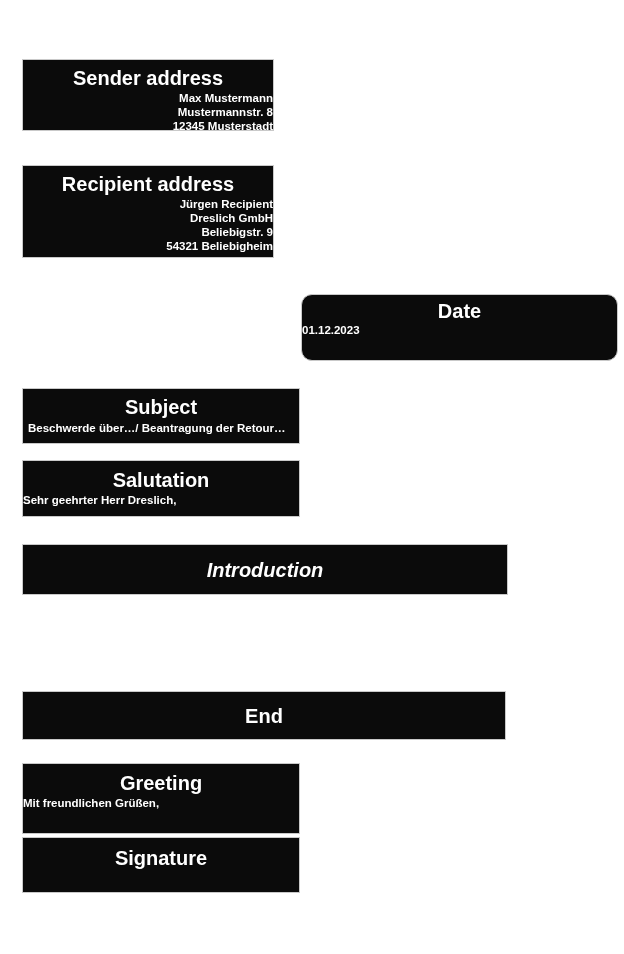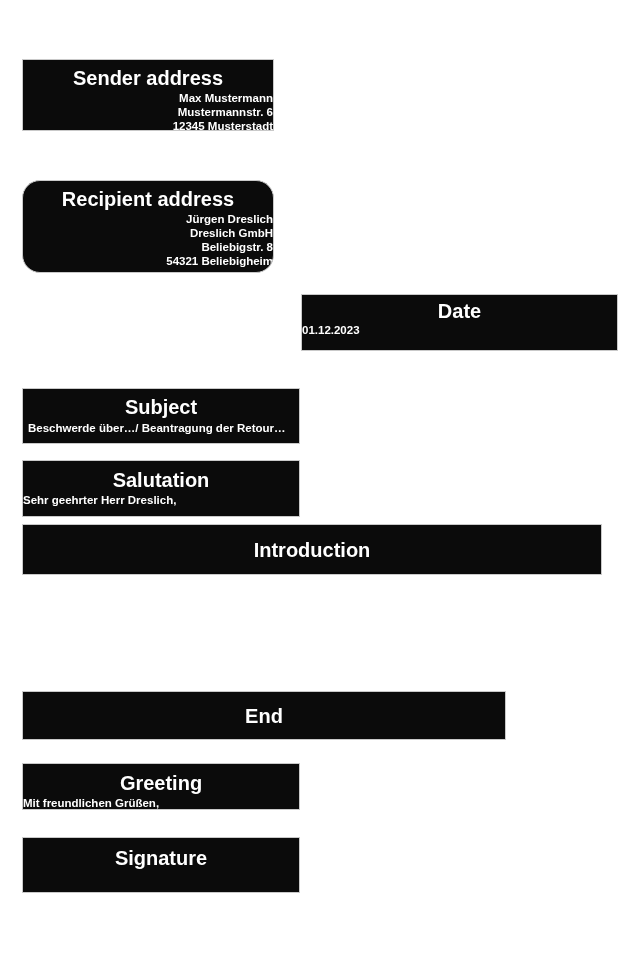--- a/index.html
+++ b/index.html
@@ -41,60 +41,60 @@
     white-space: nowrap;
     text-align: right;
   }
   .align-left   { text-align: left; }
   .align-center { text-align: left; }
 
   
   #sender-box       { left: 22px;  top: 59px;  width: 252px; height: 72px; padding-top: 6px; }
   #sender-box .box-lines    { padding-left: 7px; margin-top: 1px; }
 
-  #recipient-box    { left: 22px;  top: 180px; width: 252px; height: 93px; padding-top: 6px; border-radius: 18px; }
+  #recipient-box    { left: 22px;  top: 165px; width: 252px; height: 93px; padding-top: 6px; }
   #recipient-box .box-lines { padding-left: 7px; margin-top: 1px; }
 
-  #date-box         { left: 301px; top: 294px; width: 317px; height: 57px; padding-top: 4px; }
+  #date-box         { left: 301px; top: 294px; width: 317px; height: 67px; padding-top: 4px; border-radius: 11px; }
 
   #subject-box      { left: 22px;  top: 388px; width: 278px; height: 56px; padding-top: 6px; }
   #subject-box .box-line    { padding-left: 5px; margin-top: 2px; }
 
   #salutation-box   { left: 22px;  top: 460px; width: 278px; height: 57px; padding-top: 7px; }
   #salutation-box .box-line { margin-top: 1px; }
 
-  #introduction-box { left: 22px;  top: 524px; width: 580px; height: 51px; display: flex; align-items: center; justify-content: center; }
+  #introduction-box { left: 22px;  top: 544px; width: 486px; height: 51px; display: flex; align-items: center; justify-content: center; font-style: italic; }
   #main-part-box    { left: 22px;  top: 619px; width: 596px; height: 47px; display: flex; align-items: center; justify-content: center; }
   #end-box          { left: 22px;  top: 691px; width: 484px; height: 49px; display: flex; align-items: center; justify-content: center; }
 
-  #greeting-box     { left: 22px;  top: 763px; width: 278px; height: 47px; padding-top: 7px; }
+  #greeting-box     { left: 22px;  top: 763px; width: 278px; height: 71px; padding-top: 7px; }
   #greeting-box .box-line   { margin-top: 1px; }
 
   #signature-box    { left: 22px;  top: 837px; width: 278px; height: 56px; padding-top: 8px; }
 </style>
 </head>
 <body>
 
 <div class="canvas">
 
   <div class="box" id="sender-box">
     <span class="box-title">Sender address</span>
     <div class="box-lines align-left">
       <span class="box-line">Max Mustermann</span>
-      <span class="box-line">Mustermannstr. 6</span>
+      <span class="box-line">Mustermannstr. 8</span>
       <span class="box-line">12345 Musterstadt</span>
     </div>
   </div>
 
   <div class="box" id="recipient-box">
     <span class="box-title">Recipient address</span>
     <div class="box-lines align-left">
-      <span class="box-line">Jürgen Dreslich</span>
+      <span class="box-line">Jürgen Recipient</span>
       <span class="box-line">Dreslich GmbH</span>
-      <span class="box-line">Beliebigstr. 8</span>
+      <span class="box-line">Beliebigstr. 9</span>
       <span class="box-line">54321 Beliebigheim</span>
     </div>
   </div>
 
   <div class="box" id="date-box">
     <span class="box-title">Date</span>
     <span class="box-line align-center">01.12.2023</span>
   </div>
 
   <div class="box" id="salutation-box">

